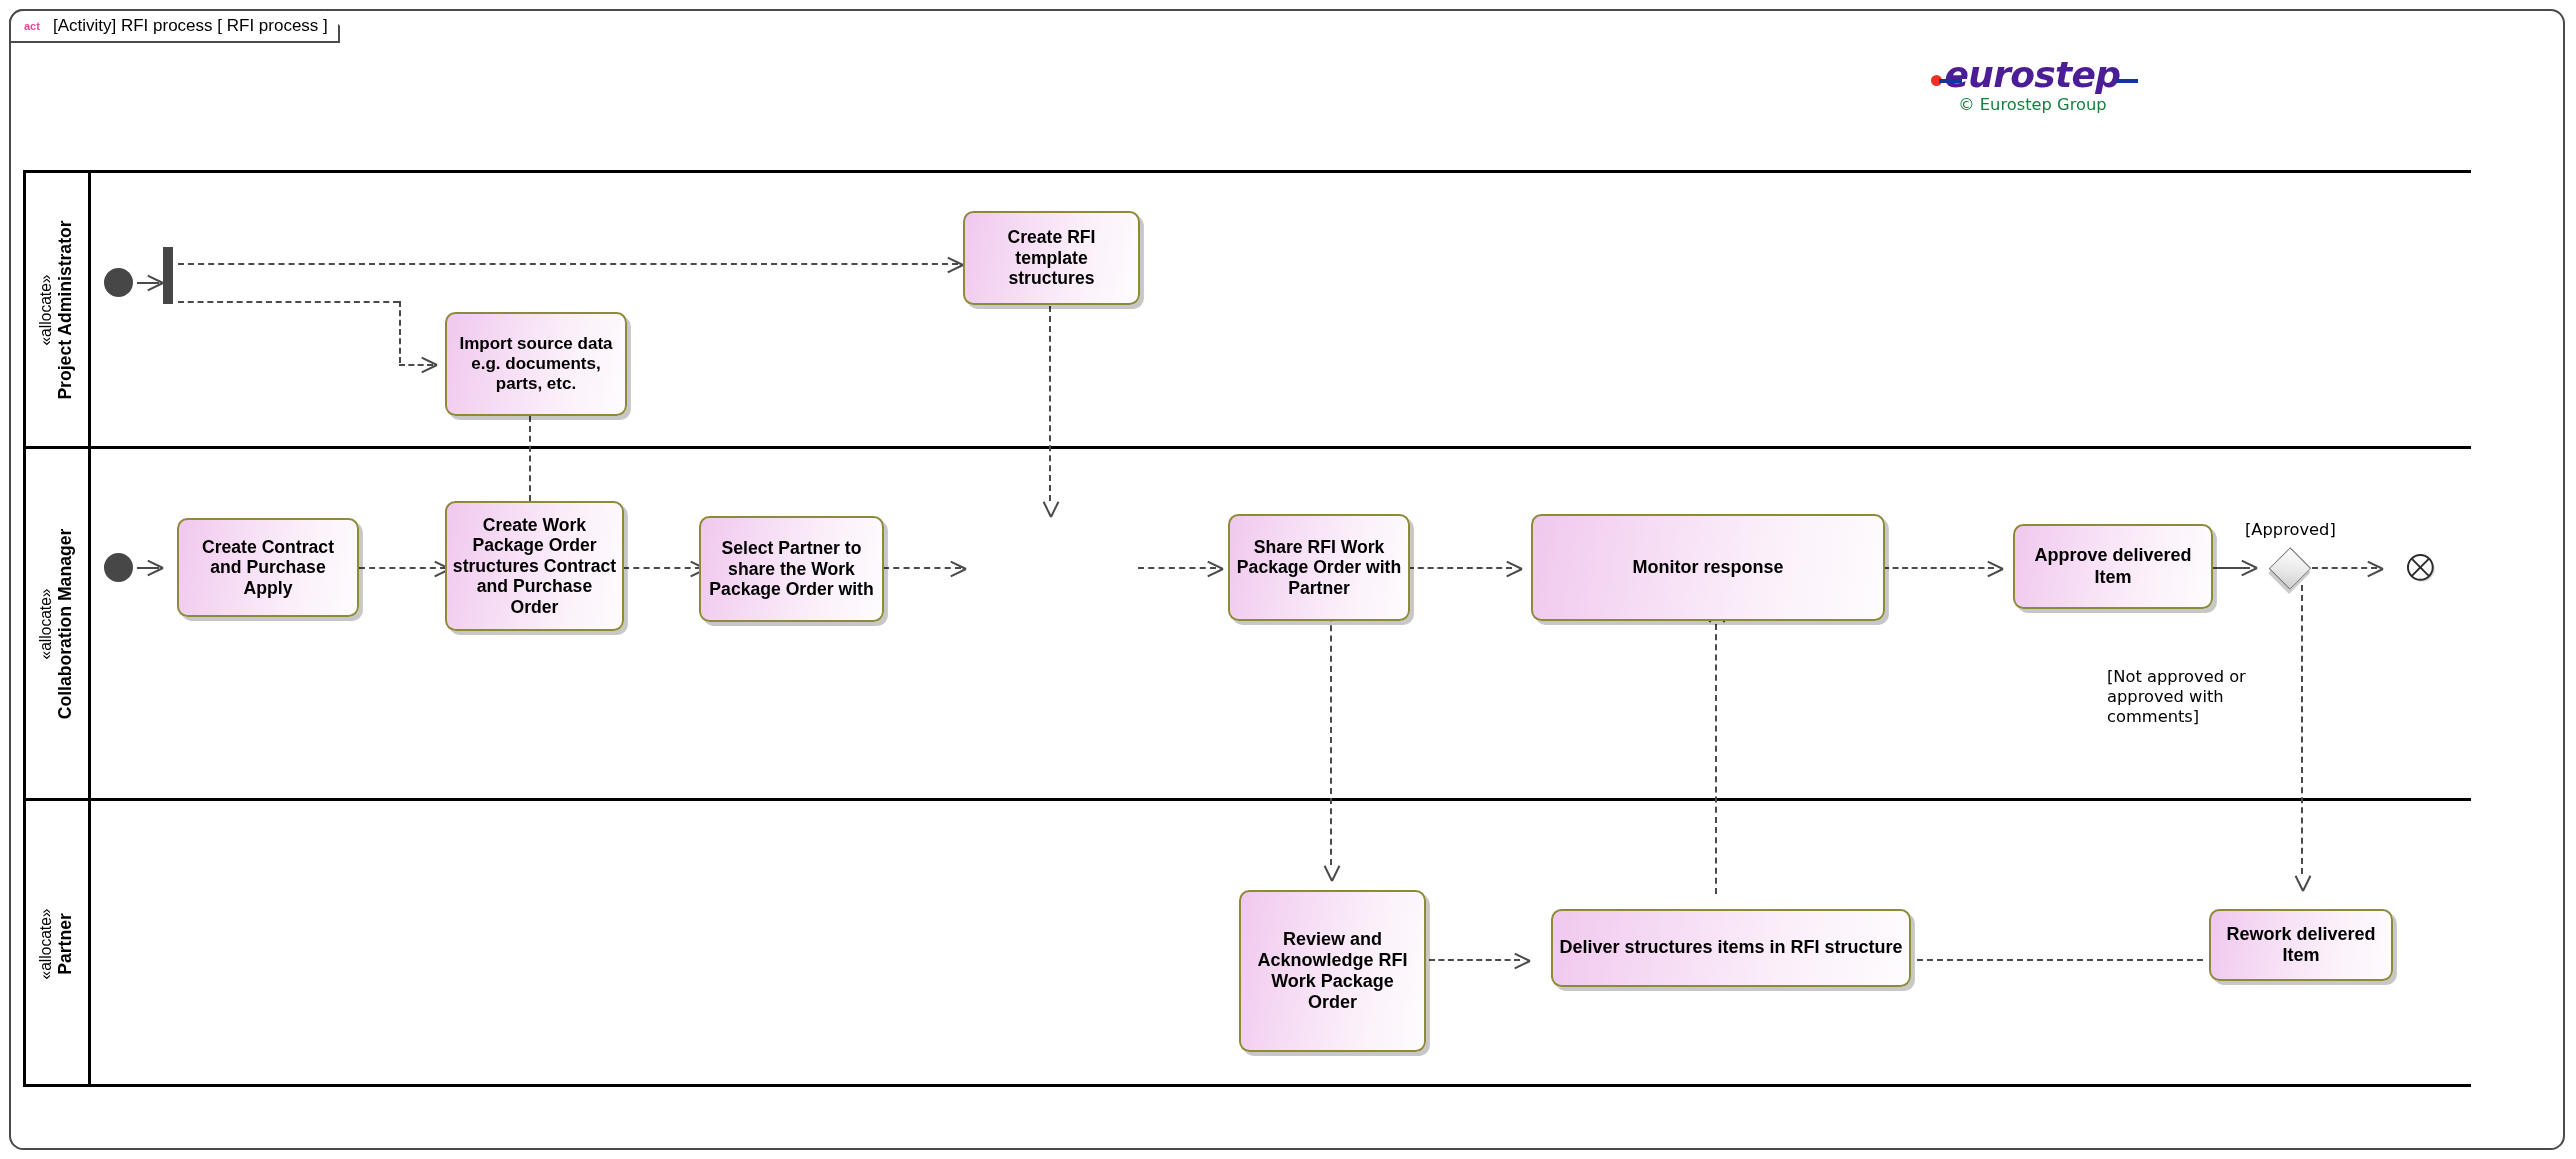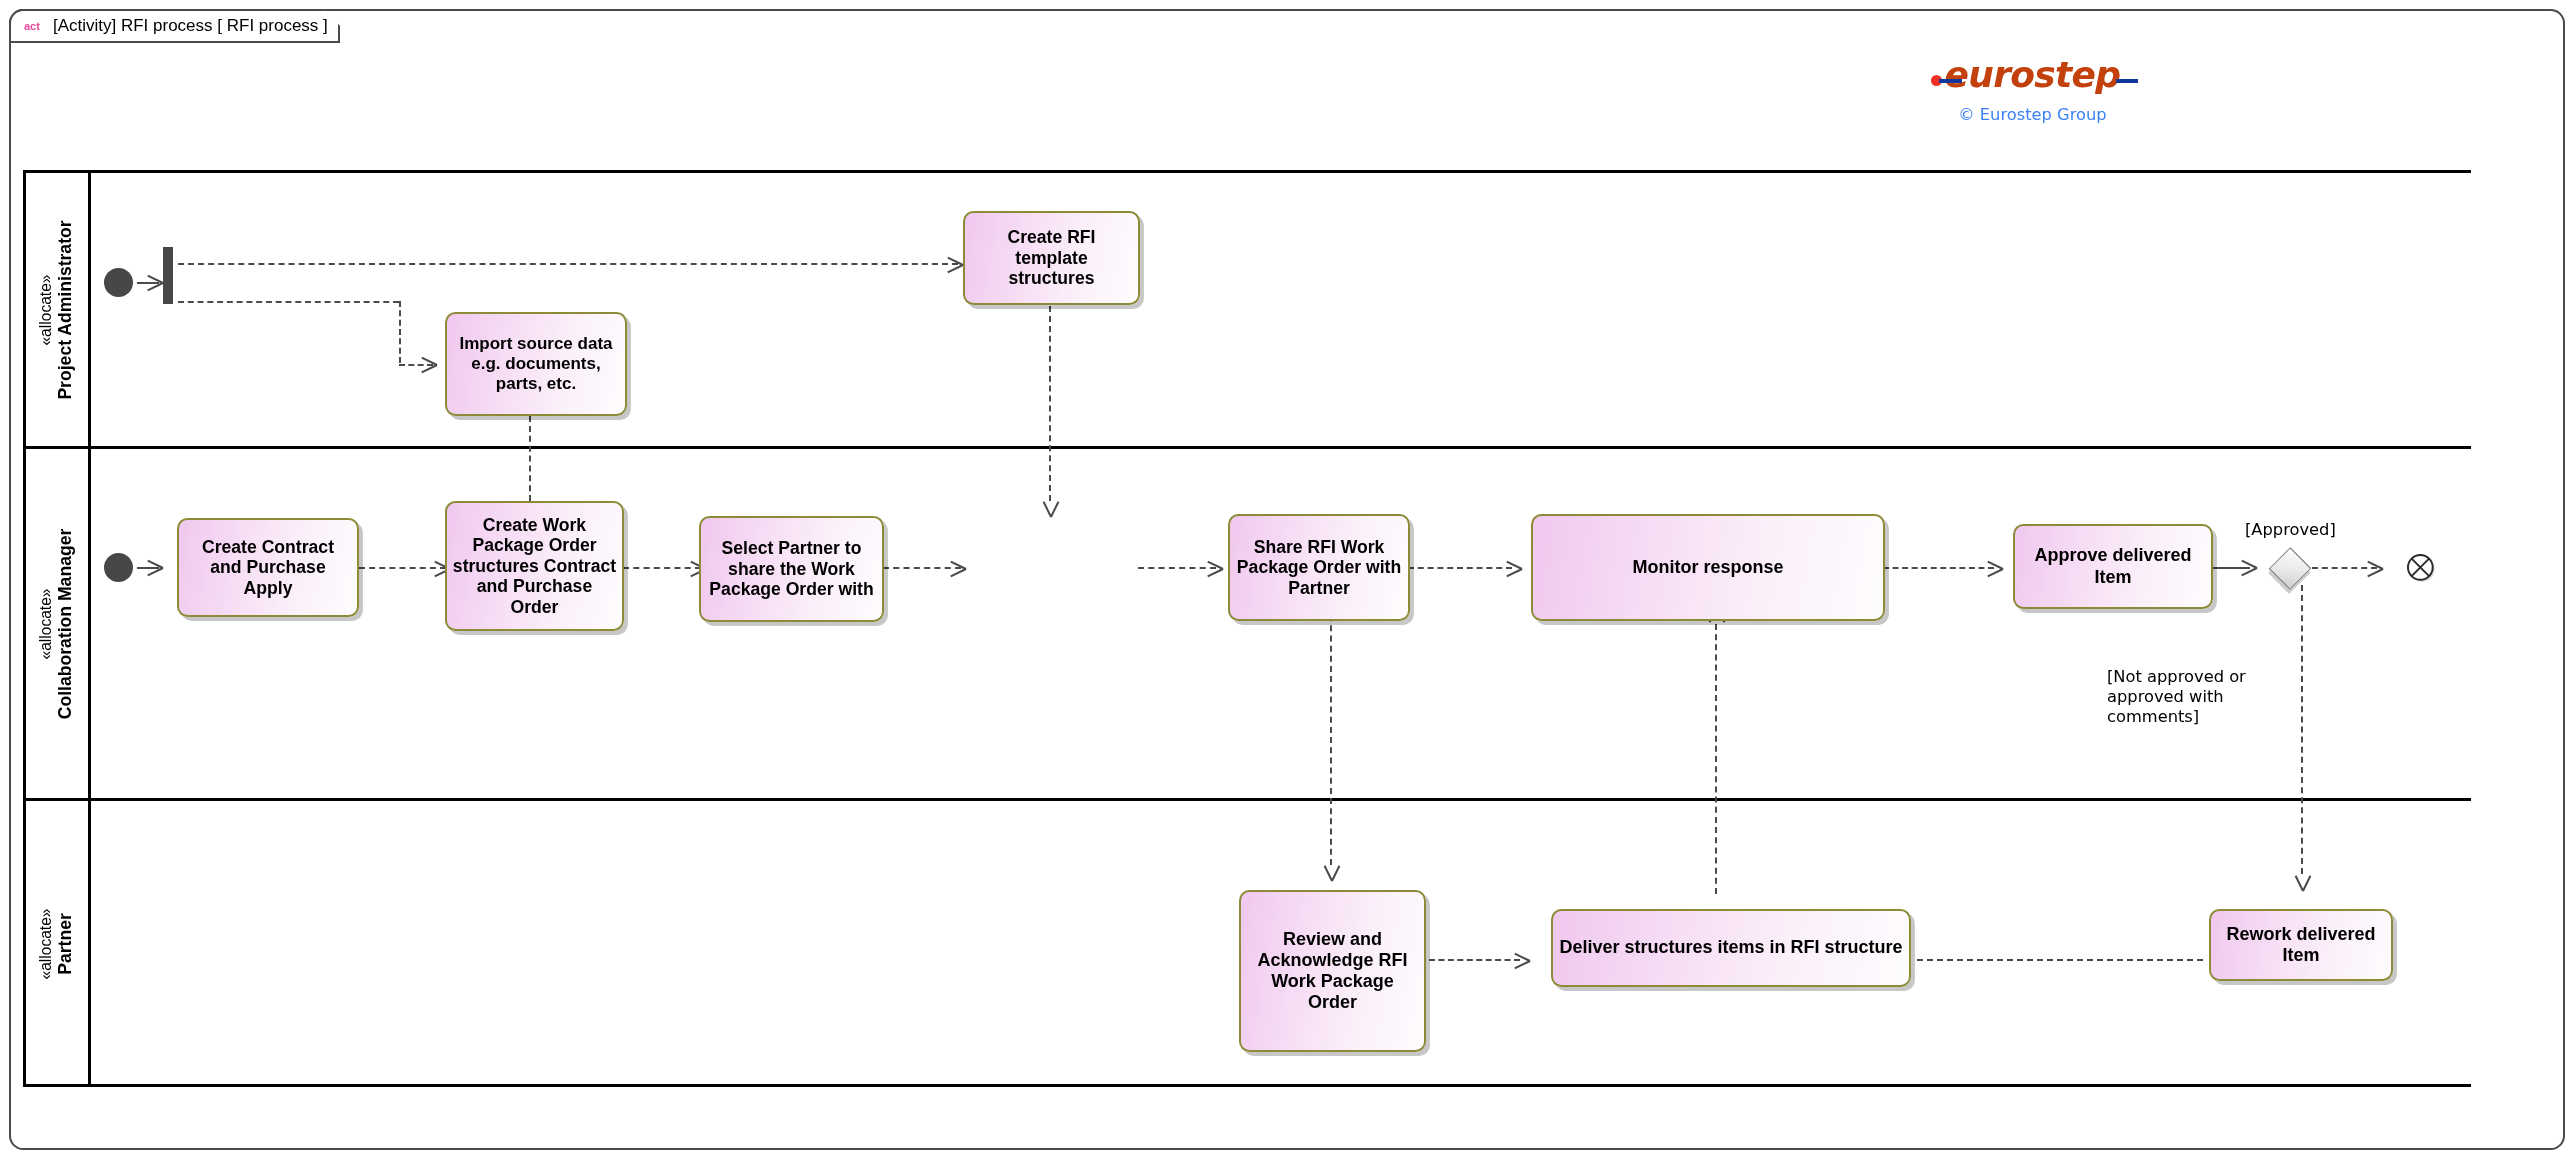--- a/index.html
+++ b/index.html
@@ -20,26 +20,26 @@
     clip-path:polygon(0 0,calc(100% - 17px) 0,100% 50%,100% 100%,0 100%);
   }
   .frame-tab .kw{font-weight:bold;font-size:11px;color:#ec4899;margin-right:13px;}
   .frame-tab .ttl{font-size:17px;color:#000;}
 
   
   .logo-wrap{position:absolute;left:1935px;top:55px;width:195px;text-align:center;}
   .logo-mark{position:relative;height:40px;}
   .logo-word{
     font-family:"DejaVu Sans",sans-serif;font-style:italic;font-weight:bold;
-    font-size:36px;color:#c2410c;letter-spacing:-0.7px;line-height:40px;
+    font-size:36px;color:#4c1d95;letter-spacing:-0.7px;line-height:40px;
   }
   .logo-dot{position:absolute;left:-3.9px;top:20px;width:11px;height:11px;border-radius:50%;background:#ee3124;}
   .logo-bar-l{position:absolute;left:3.9px;top:24px;width:23.4px;height:3.9px;background:#10389c;}
   .logo-bar-r{position:absolute;right:-7.8px;top:24px;width:22px;height:3.9px;background:#10389c;}
-  .logo-copy{font-size:16.3px;color:#3b82f6;margin-top:10px;font-family:"DejaVu Sans",sans-serif;}
+  .logo-copy{font-size:16.3px;color:#15803d;margin-top:0;font-family:"DejaVu Sans",sans-serif;}
 
   
   .lanes{position:absolute;left:23.4px;top:170px;width:2448px;height:917px;}
   .lane{position:absolute;left:0;width:2448px;box-sizing:border-box;
         border-top:3.3px solid #000;border-bottom:0;}
   .lane-label-col{
     position:absolute;left:0;top:0;width:68px;height:100%;
     border-left:3.3px solid #000;border-right:3.3px solid #000;box-sizing:border-box;
   }
   .lane-body{position:absolute;left:68px;top:0;right:0;height:100%;}

